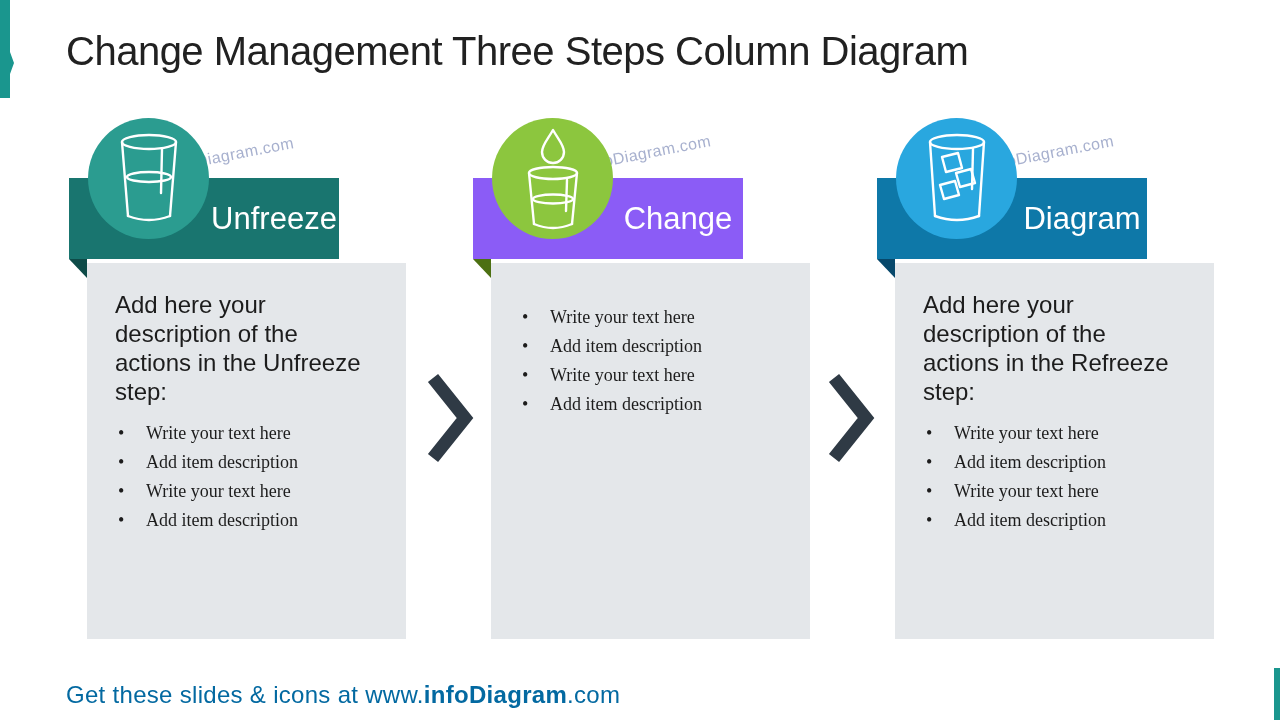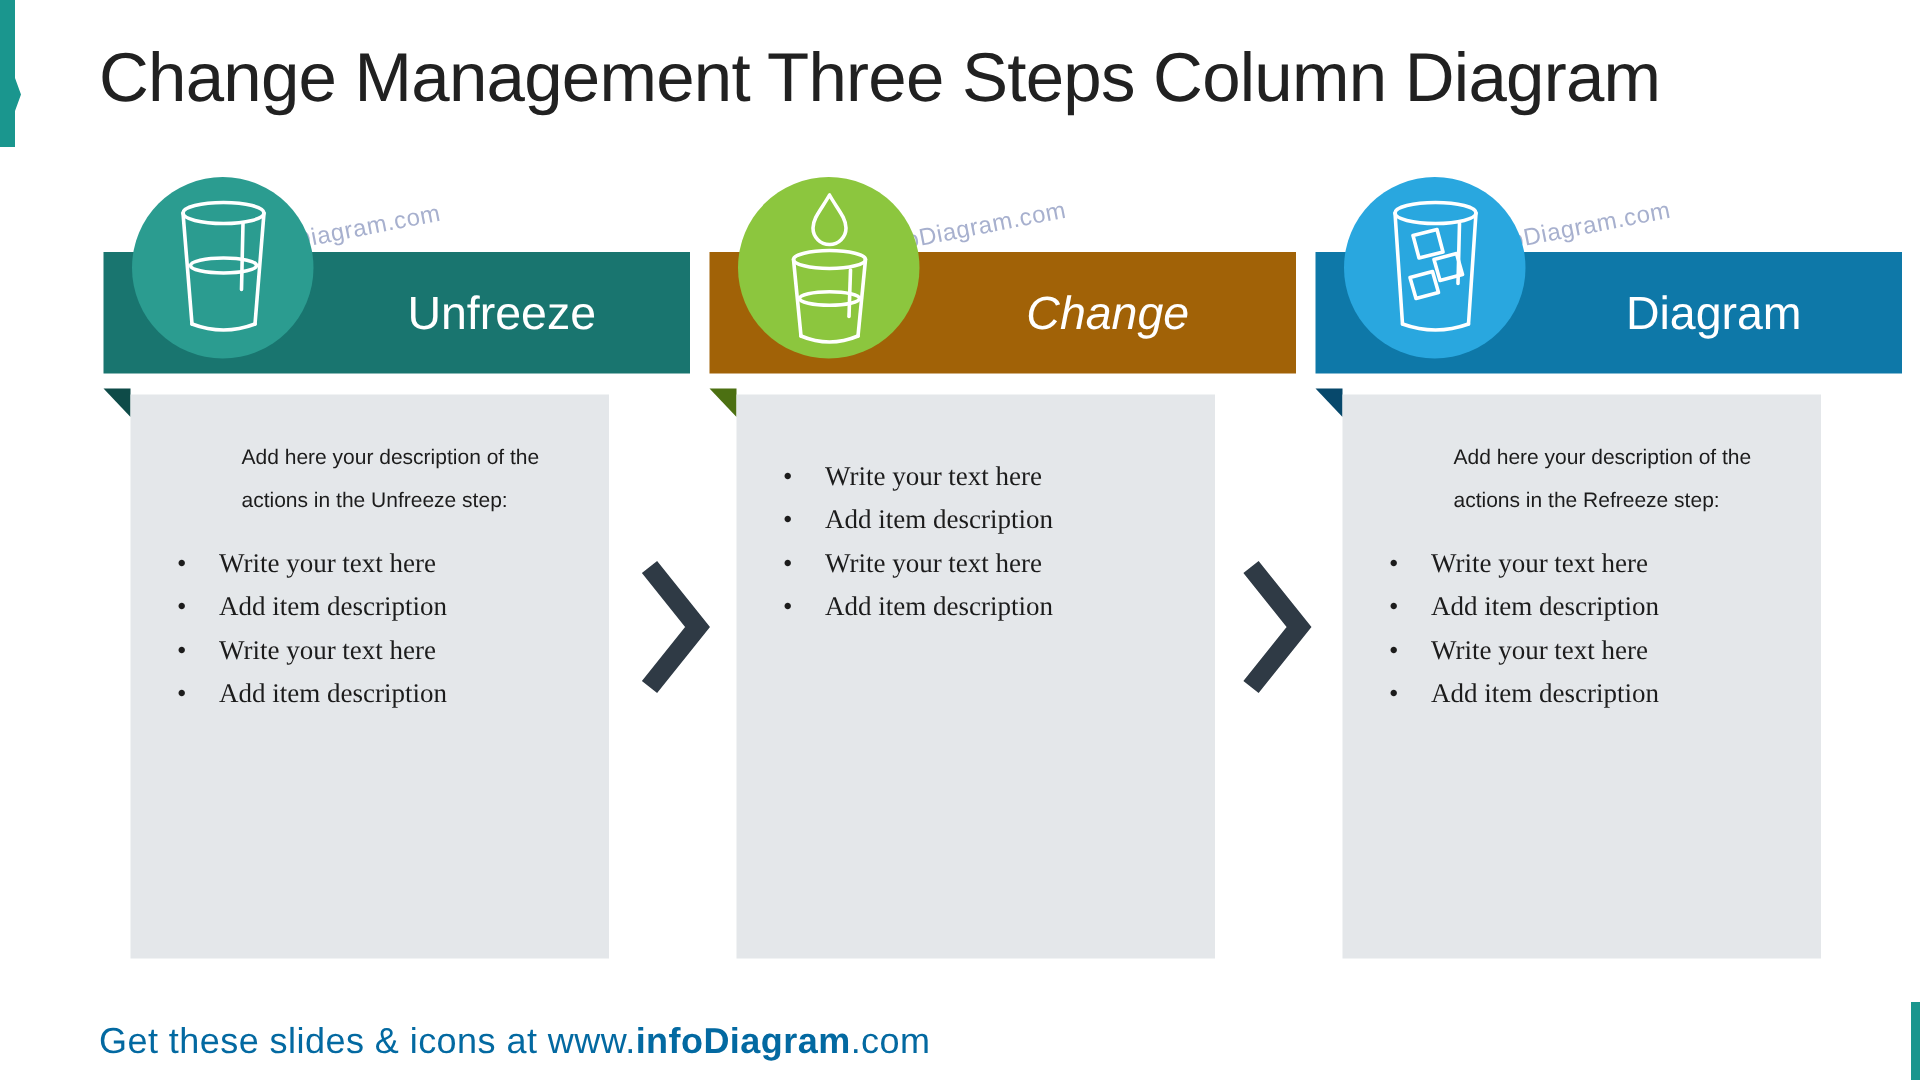--- a/index.html
+++ b/index.html
@@ -4,45 +4,45 @@
 <style>
   html,body{margin:0;padding:0;background:#fff;}
   .slide{position:relative;width:1280px;height:720px;background:#ffffff;overflow:hidden;
          font-family:"Liberation Sans",sans-serif;}
 
   
   .accent-left{position:absolute;left:0;top:0;width:15px;height:98px;}
   .accent-bottom-right{position:absolute;left:1274px;top:668px;width:6px;height:52px;}
 
   
-  .title{position:absolute;left:66px;top:26px;font-size:46px;line-height:50px;
+  .title{position:absolute;left:66px;top:26px;font-size:40px;line-height:50px;
          color:#212121;letter-spacing:-0.5px;white-space:nowrap;}
 
   
   .watermark{position:absolute;z-index:1;font-size:16px;color:#98A3C6;opacity:.85;
              transform:rotate(-11deg);letter-spacing:.4px;white-space:nowrap;}
   .wm1{left:168px;top:146px}.wm2{left:585px;top:144px}.wm3{left:988px;top:144px}
 
   
   .column{position:absolute;top:118px;width:337px;height:521px;}
   .col1{left:69px}.col2{left:473px}.col3{left:877px}
 
   .circle{position:absolute;left:19px;top:0;width:121px;height:121px;border-radius:50%;
           z-index:3;display:flex;align-items:center;justify-content:center;}
   .circle svg{stroke:#ffffff;fill:none;stroke-width:2.4;stroke-linecap:round;stroke-linejoin:round;}
 
-  .header{position:absolute;left:0;top:50px;width:391px;height:81px;z-index:2;}
+  .header{position:absolute;left:0;top:60px;width:270px;height:81px;z-index:2;}
   .header-label{position:absolute;left:140px;right:0;top:0;height:81px;line-height:81px;
                 text-align:center;color:#ffffff;font-size:31px;}
   .fold{position:absolute;left:0;top:141px;width:0;height:0;
         border-top:19px solid #000;border-left:18px solid transparent;}
 
   .body{position:absolute;left:18px;top:145px;width:319px;height:376px;background:#E4E7EA;
         box-sizing:border-box;padding:27px 18px 0 28px;color:#1C1C1C;}
-  .desc{font-size:14px;line-height:29px;max-width:248px;margin-left:46px;}
+  .desc{font-size:24px;line-height:29px;max-width:248px;}
   .bullets{list-style:none;margin:13px 0 0 0;padding:0;font-size:18px;line-height:29px;font-family:Liberation Serif, serif;}
   .bullets li{position:relative;padding-left:31px;}
   .bullets li::before{content:"\2022";position:absolute;left:3px;}
 
   
   .chev{position:absolute;top:371px;width:50px;height:94px;z-index:2;}
   .chev1{left:424px}.chev2{left:825px}
   .chev polyline{fill:none;stroke-width:13px;stroke-linecap:butt;stroke-linejoin:miter;}
 
   
@@ -96,21 +96,21 @@
       <svg width="72" height="104" viewBox="0 0 72 104">
         <path d="M36,3 C31,12 25,18 25,25 a11,11 0 0 0 22,0 C47,18 41,12 36,3 Z"></path>
         <ellipse cx="36" cy="46" rx="24" ry="6"></ellipse>
         <path d="M12,46 L17,97"></path>
           <path d="M60,46 L55,97"></path>
         <path d="M17,97 Q36,105 55,97"></path>
         <ellipse cx="36" cy="72" rx="20" ry="4.5"></ellipse>
         <path d="M50,53 L49,84"></path>
       </svg>
     </div>
-    <div class="header" style="background-color: #a16207; font-style: italic;">
+    <div class="header" style="background-color: #8b5cf6;">
       <div class="header-label">Change</div>
     </div>
     <div class="fold" style="border-top-color: rgb(76, 112, 18);"></div>
     <div class="body">
       <ul class="bullets">
         <li>Write your text here</li>
         <li>Add item description</li>
         <li>Write your text here</li>
         <li>Add item description</li>
       </ul>

